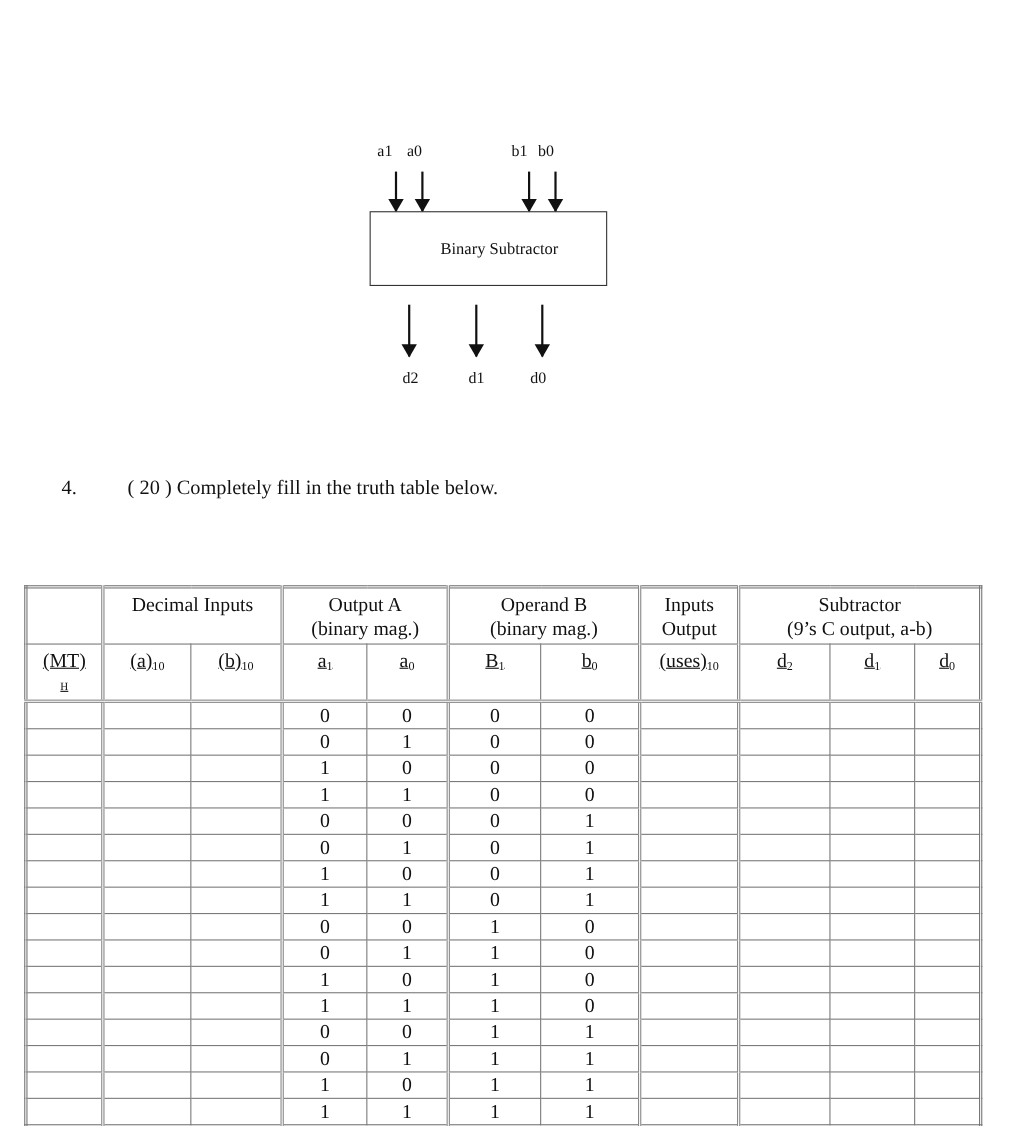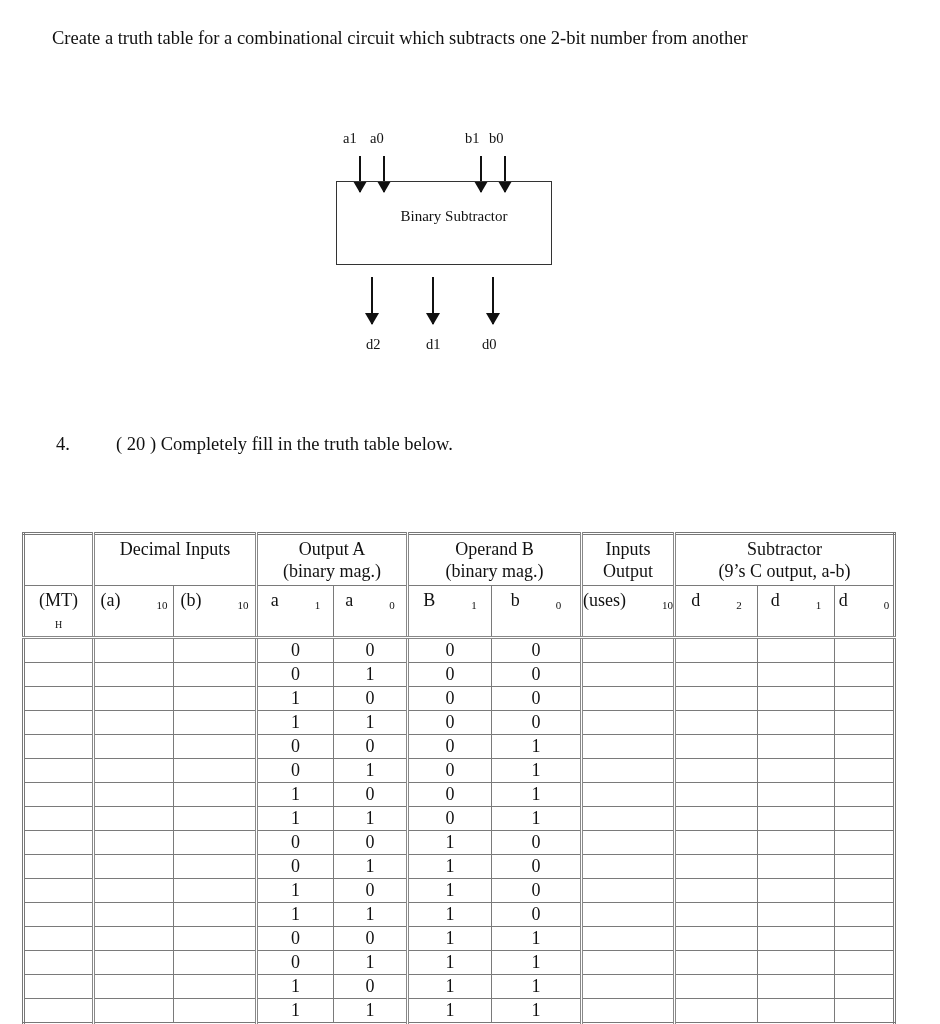--- a/index.html
+++ b/index.html
@@ -3,44 +3,43 @@
   <meta charset="utf-8">
   <style>
     html, body { margin:0; padding:0; background:#ffffff; }
     body { width:940px; height:1024px; position:relative; font-family:"Liberation Serif", serif; color:#111; overflow:hidden; }
     .intro { position:absolute; left:52px; top:27px; width:800px; font-size:18.5px; line-height:22px; }
     .intro p { margin:0; white-space:nowrap; }
     .intro b { font-weight:bold; }
 
     .diagram { position:absolute; left:0; top:0; width:940px; height:420px; }
     .lbl { position:absolute; font-size:14.5px; line-height:16px; }
-    .box { position:absolute; left:336px; top:181px; width:216px; height:84px; border:1.5px solid #333; box-sizing:border-box; }
+    .box { position:absolute; left:336px; top:192px; width:216px; height:68px; border:1.5px solid #333; box-sizing:border-box; }
     .box-label { position:absolute; left:0; right:0; top:26px; text-align:center; font-size:15px; padding-left:20px; }
     .arrow { position:absolute; width:2px; background:#111; }
     .arrow::after { content:""; position:absolute; left:-6px; bottom:-1px; border-left:7px solid transparent; border-right:7px solid transparent; border-top:12px solid #111; }
 
     .question { position:absolute; left:56px; top:434px; font-size:18.5px; }
     .question .num { position:absolute; left:0; top:0; }
     .question .text { position:absolute; left:60px; top:0; white-space:nowrap; }
 
     table.tt { position:absolute; left:22px; top:532px; border-collapse:collapse; border:3px double #777; }
     table.tt td { border:1.5px solid #7a7a7a; padding:0; text-align:center; vertical-align:top; font-size:18px; line-height:22px; }
     table.tt tr.h1 td { height:47px; padding-top:3px; }
     table.tt tr.h2 td { height:47px; padding-top:3px; }
     table.tt tr.d td { height:23px; line-height:23px; }
     .small-h { display:block; font-size:10px; line-height:12px; margin-top:8px; }
-    sub { font-size:11px; vertical-align:-3px; line-height:0;padding-left:36px; }
+    sub { font-size:11px; vertical-align:-3px; line-height:0; }
     .thick-l { border-left:3px double #888 !important; }
-    .thick-b td { border-bottom:3px double #888 !important; }
+    .thick-b td { border-bottom:3px double #888 !important;text-decoration:underline; }
   </style>
 </head>
 <body>
 
 <div class="intro">
-  <p>Create a truth table for a combinational circuit which subtracts one 2-bit number from another</p>
 </div>
 
 <div class="diagram">
   <span class="lbl" style="left:343px;top:130px;">a1</span>
   <span class="lbl" style="left:370px;top:130px;">a0</span>
   <span class="lbl" style="left:465px;top:130px;">b1</span>
   <span class="lbl" style="left:489px;top:130px;">b0</span>
 
   <div class="arrow" style="left:359px;top:156px;height:36px;"></div>
   <div class="arrow" style="left:383px;top:156px;height:36px;"></div>

